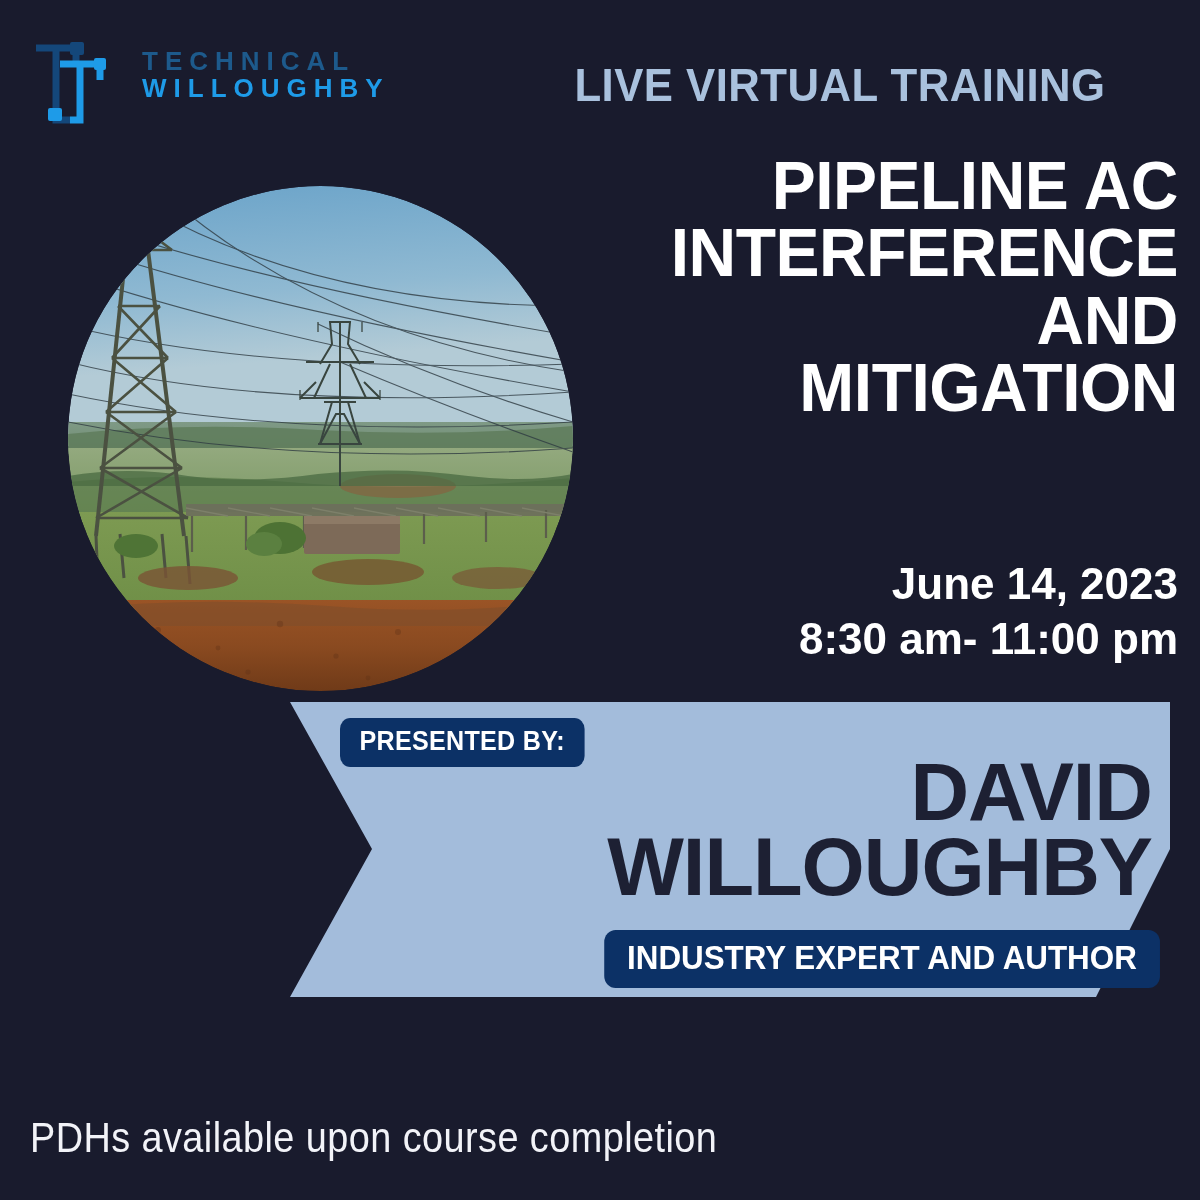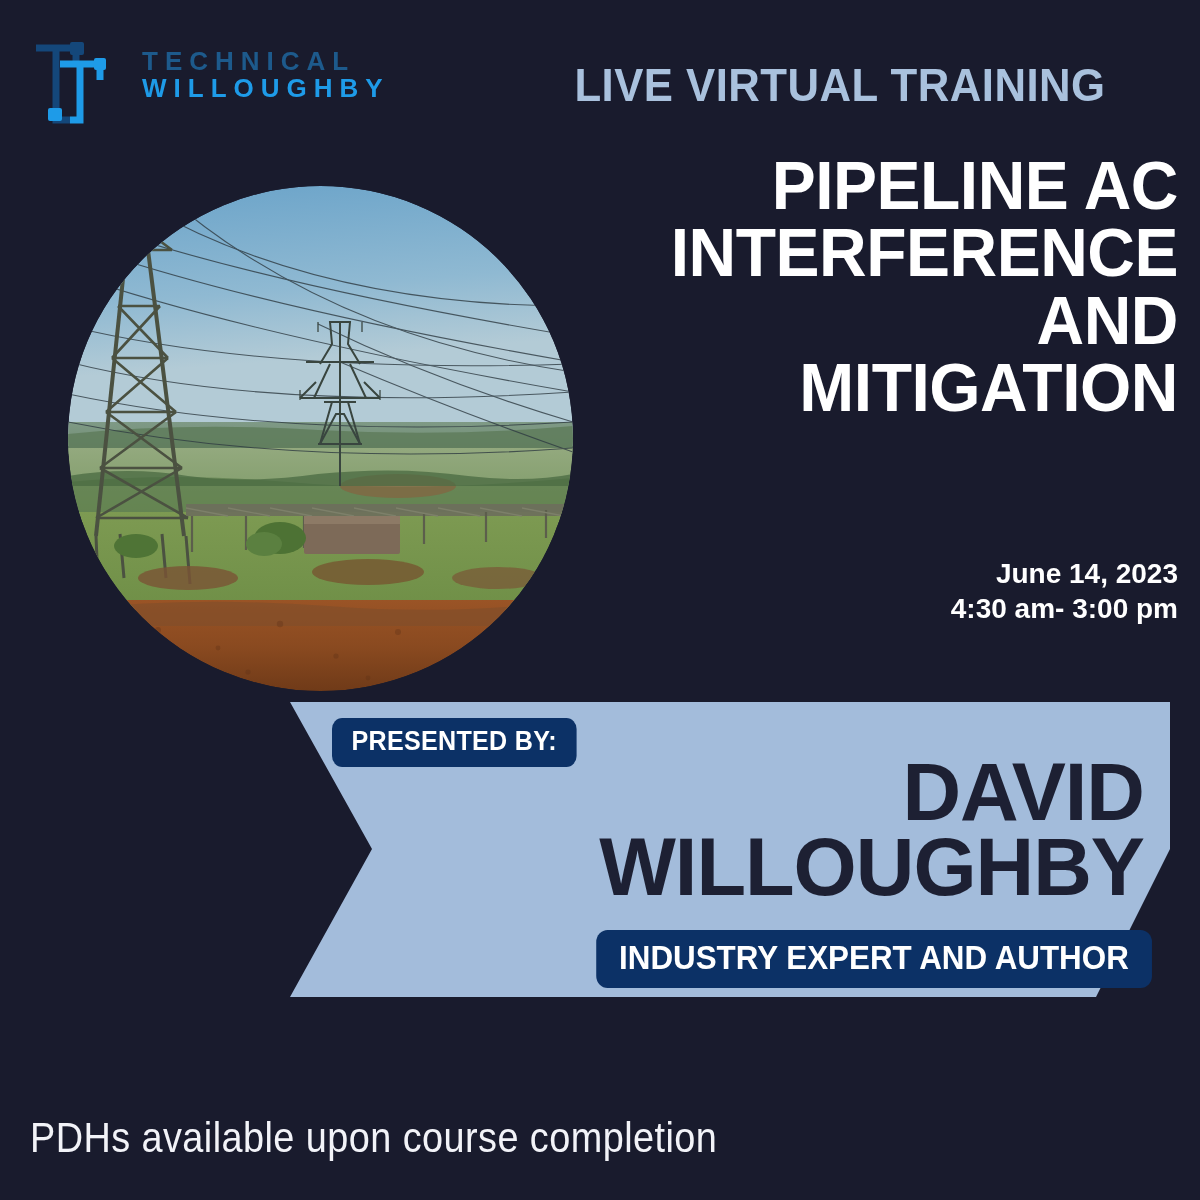--- a/index.html
+++ b/index.html
@@ -41,39 +41,39 @@
     font-size:68px;line-height:0.99;font-weight:700;
     color:#ffffff;
     letter-spacing:-0.5px;
     transform:scaleX(0.97);transform-origin:right top;
   }
   .headline div{white-space:nowrap;}
 
   .datetime{
     position:absolute;right:22px;top:556px;width:660px;
     text-align:right;
-    font-size:28px;line-height:1.26;font-weight:700;
+    font-size:44px;line-height:1.26;font-weight:700;
     color:#ffffff;
   }
 
   
   .photo-circle{
     position:absolute;left:68px;top:186px;width:505px;height:505px;
     border-radius:50%;
     overflow:hidden;
   }
   .photo-svg{display:block;width:505px;height:505px;}
 
   
   .banner{
     position:absolute;left:290px;top:702px;width:880px;height:295px;
   }
   .banner-shape{position:absolute;inset:0;width:880px;height:295px;}
   .banner-inner{
-    position:absolute;left:0;top:0;width:880px;height:295px;
+    position:absolute;left:8px;top:0;width:880px;height:295px;
   }
   .presented-badge{
     position:absolute;left:42px;top:16px;
     background:#0c3166;
     color:#ffffff;
     border-radius:11px;
     padding:8px 21px 10px 21px;
     font-size:27px;font-weight:700;letter-spacing:0.3px;
     transform:scaleX(0.93);transform-origin:left top;
   }
@@ -140,21 +140,21 @@
 
   <div class="headline">
     <div>PIPELINE AC</div>
     <div>INTERFERENCE</div>
     <div>AND</div>
     <div>MITIGATION</div>
   </div>
 
   <div class="datetime">
     <div>June 14, 2023</div>
-    <div>4:30 am- 3:00 pm</div>
+    <div>8:30 am- 11:00 pm</div>
   </div>
 
   <div class="photo-circle">
     <svg class="photo-svg" viewBox="0 0 505 505" aria-hidden="true">
       <defs>
         <linearGradient id="sky" x1="0" y1="0" x2="0.15" y2="1">
           <stop offset="0" stop-color="#6aa3c9"></stop>
           <stop offset="0.45" stop-color="#8fb9d2"></stop>
           <stop offset="0.72" stop-color="#b3cbd6"></stop>
         </linearGradient>

